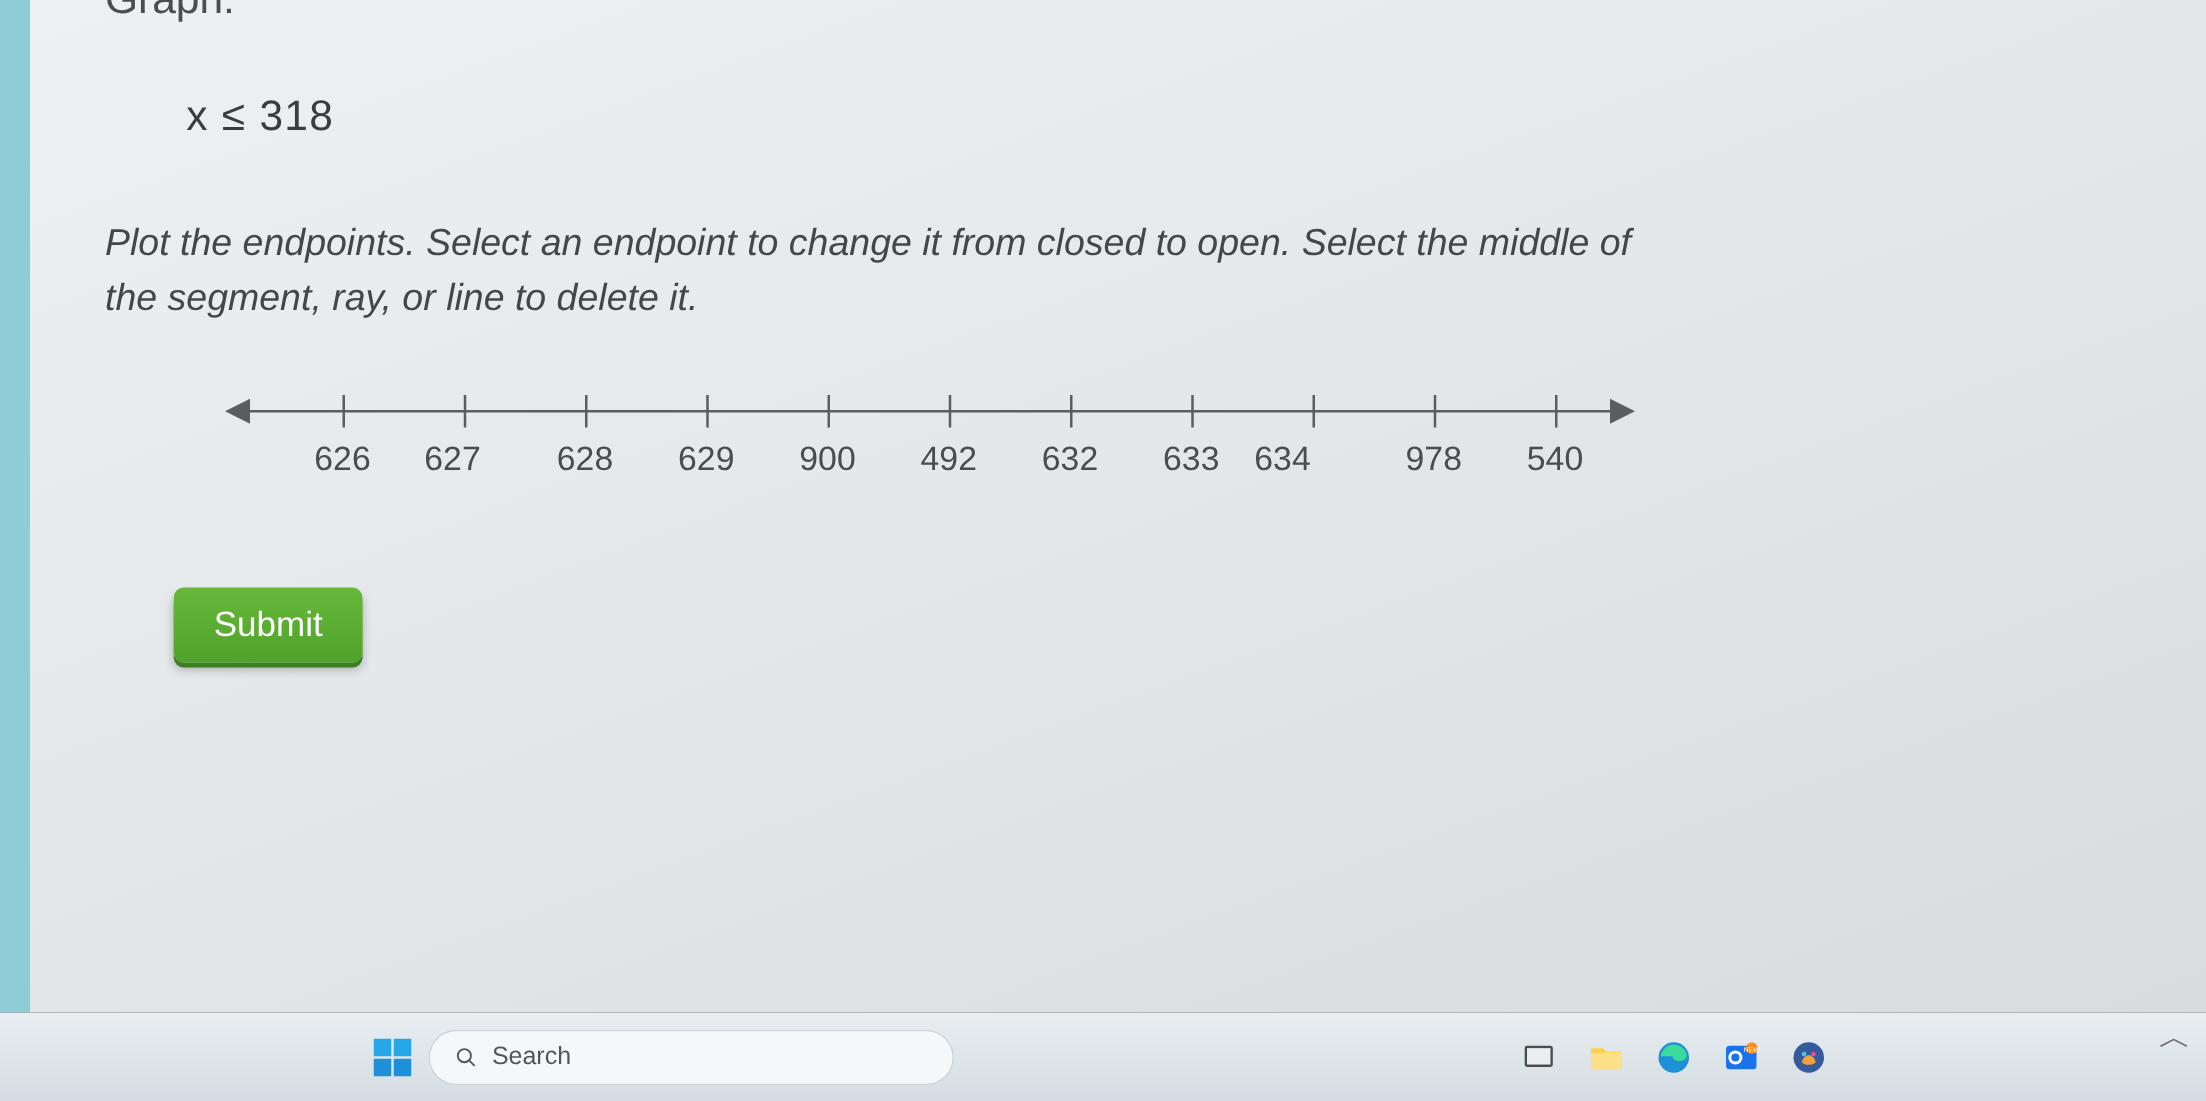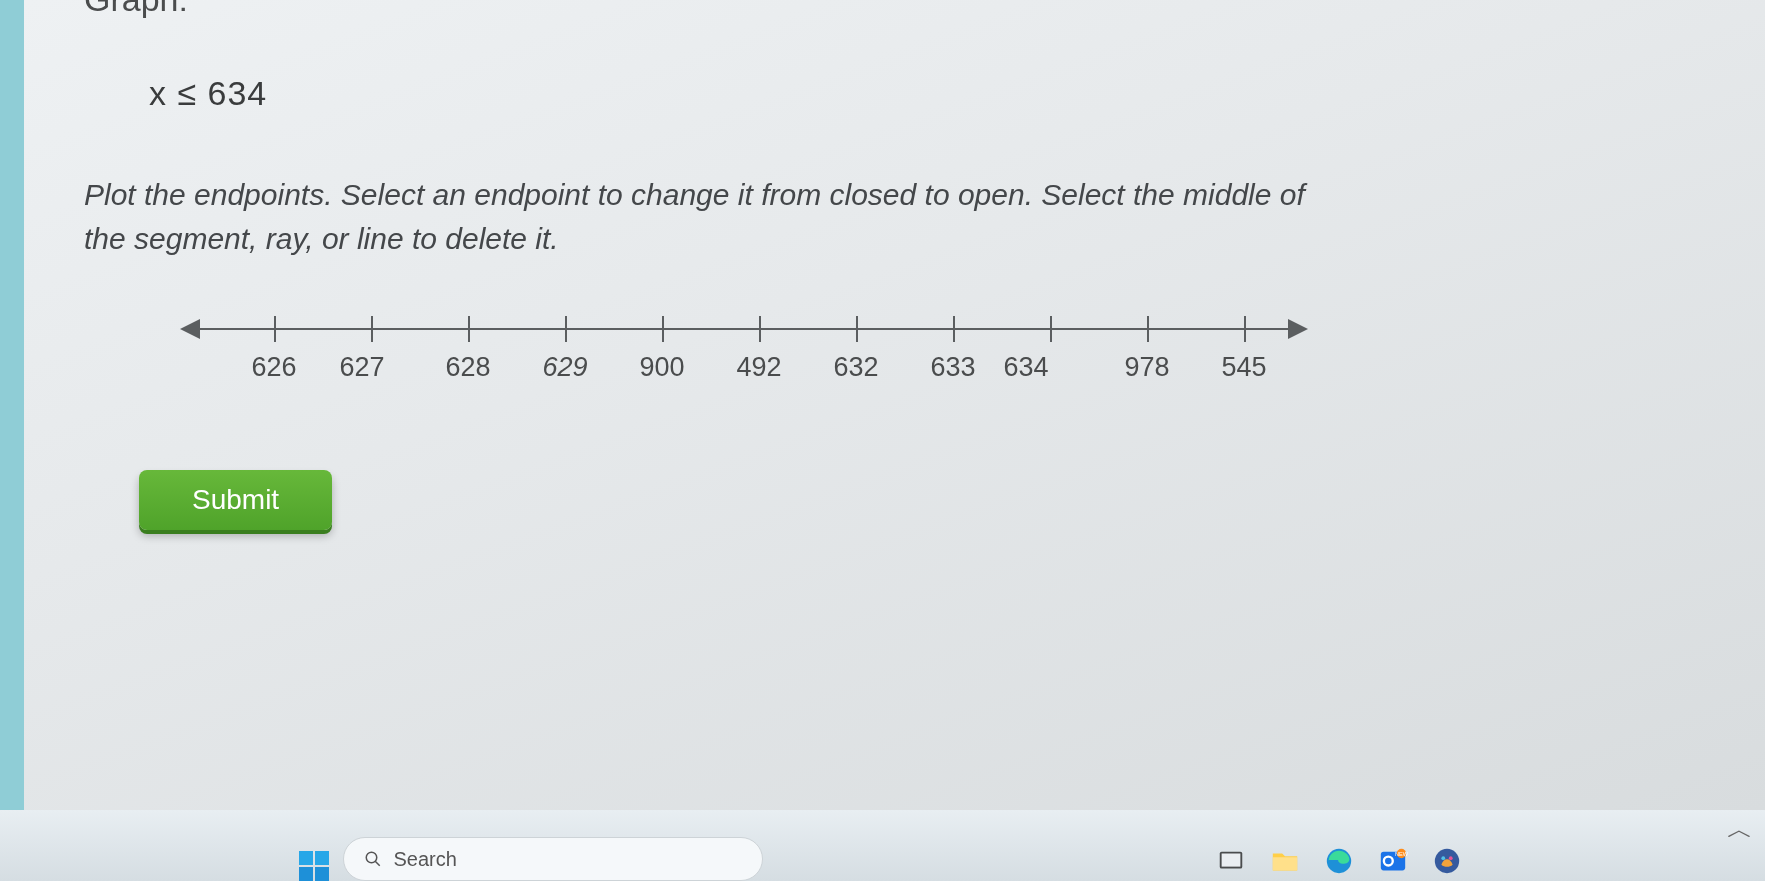--- a/index.html
+++ b/index.html
@@ -81,38 +81,38 @@
     position: absolute;
     top: 42px;
     transform: translateX(-50%);
     font-size: 27px;
     color: #4a4c4d;
   }
   .submit {
     display: inline-block;
     margin-top: 70px;
     margin-left: 75px;
-    padding: 14px 53px;
+    padding: 14px 32px;
     font-size: 28px;
     color: #fff;
     background: linear-gradient(180deg, #67b83a 0%, #4fa32a 100%);
     border: none;
     border-radius: 8px;
     box-shadow: 0 4px 0 #3a7e1f, 0 6px 8px rgba(0,0,0,.25);
     cursor: pointer;
   }
   
   .taskbar {
     position: absolute;
     left: 0; right: 0;
     top: 810px;
     height: 71px;
     background: linear-gradient(180deg, #e8eef2 0%, #d5dde2 100%);
     display: flex;
-    align-items: flex-end;
+    align-items: center;
     justify-content: center;
     gap: 14px;
   }
   .start {
     width: 30px; height: 30px;
     display: grid;
     grid-template-columns: 1fr 1fr;
     grid-template-rows: 1fr 1fr;
     gap: 2px;
     cursor: pointer;
@@ -154,50 +154,50 @@
   }
 </style>
 </head>
 <body>
 
 <div class="sidebar"></div>
 
 <div class="content">
   <div class="title">Graph:</div>
 
-  <div class="inequality">x ≤ 634</div>
+  <div class="inequality">x ≤ 318</div>
 
   <div class="instruction">Plot the endpoints. Select an endpoint to change it from closed to open. Select the middle of the segment, ray, or line to delete it.</div>
 
   <div class="numberline">
     <div class="nl-arrow-left"></div>
     <div class="nl-axis"></div>
     <div class="nl-arrow-right"></div>
   <div class="nl-tick" style="left: 90px;"></div>
       <div class="nl-label" style="left: 90px;">626</div>
       <div class="nl-tick" style="left: 187px;"></div>
       <div class="nl-label" style="left: 178px;">627</div>
       <div class="nl-tick" style="left: 284px;"></div>
       <div class="nl-label" style="left: 284px;">628</div>
       <div class="nl-tick" style="left: 381px;"></div>
-      <div class="nl-label" style="left: 381px; font-style: italic;">629</div>
+      <div class="nl-label" style="left: 381px;">629</div>
       <div class="nl-tick" style="left: 478px;"></div>
       <div class="nl-label" style="left: 478px;">900</div>
       <div class="nl-tick" style="left: 575px;"></div>
       <div class="nl-label" style="left: 575px;">492</div>
       <div class="nl-tick" style="left: 672px;"></div>
       <div class="nl-label" style="left: 672px;">632</div>
       <div class="nl-tick" style="left: 769px;"></div>
       <div class="nl-label" style="left: 769px;">633</div>
       <div class="nl-tick" style="left: 866px;"></div>
       <div class="nl-label" style="left: 842px;">634</div>
       <div class="nl-tick" style="left: 963px;"></div>
       <div class="nl-label" style="left: 963px;">978</div>
       <div class="nl-tick" style="left: 1060px;"></div>
-      <div class="nl-label" style="left: 1060px;">545</div>
+      <div class="nl-label" style="left: 1060px;">540</div>
     </div>
 
   <button class="submit">Submit</button>
 </div>
 
 <div class="taskbar">
   <div class="start">
     <div></div>
       <div></div>
       <div></div>

